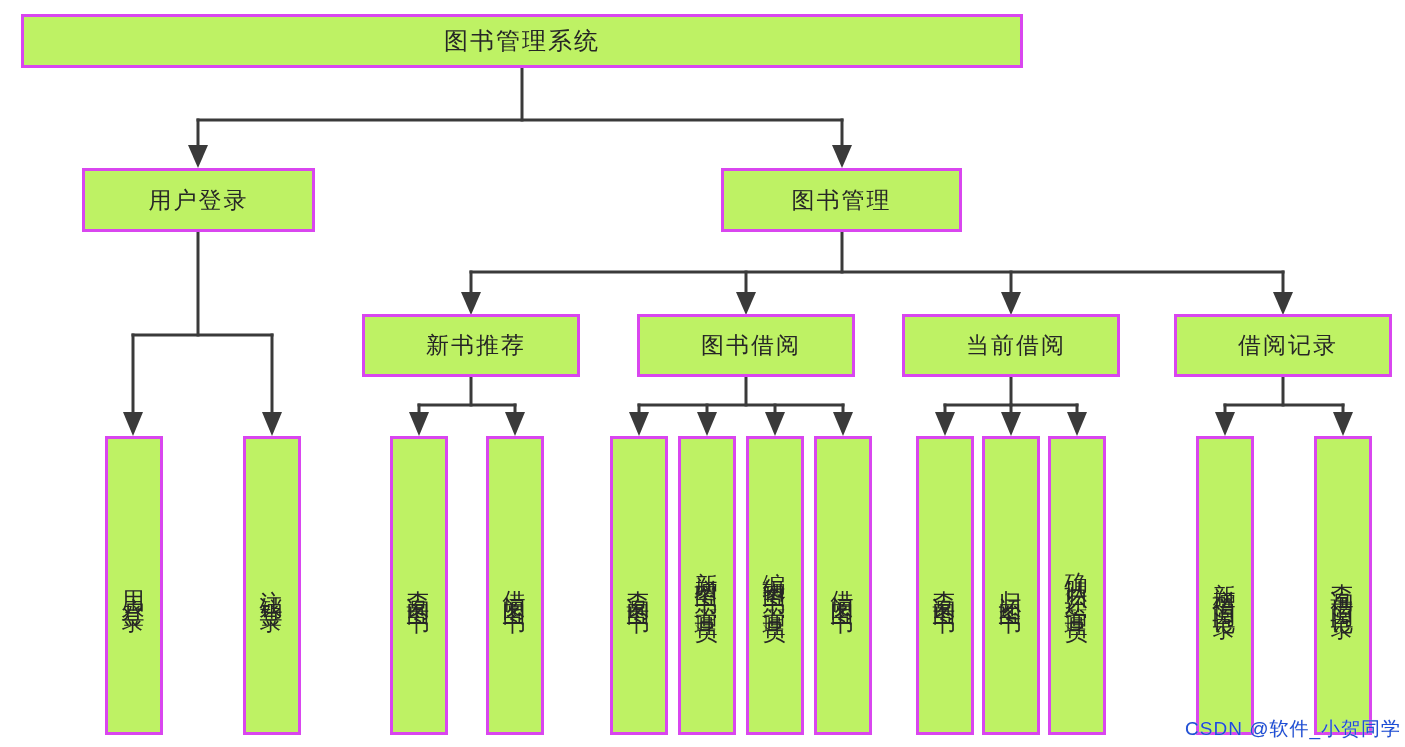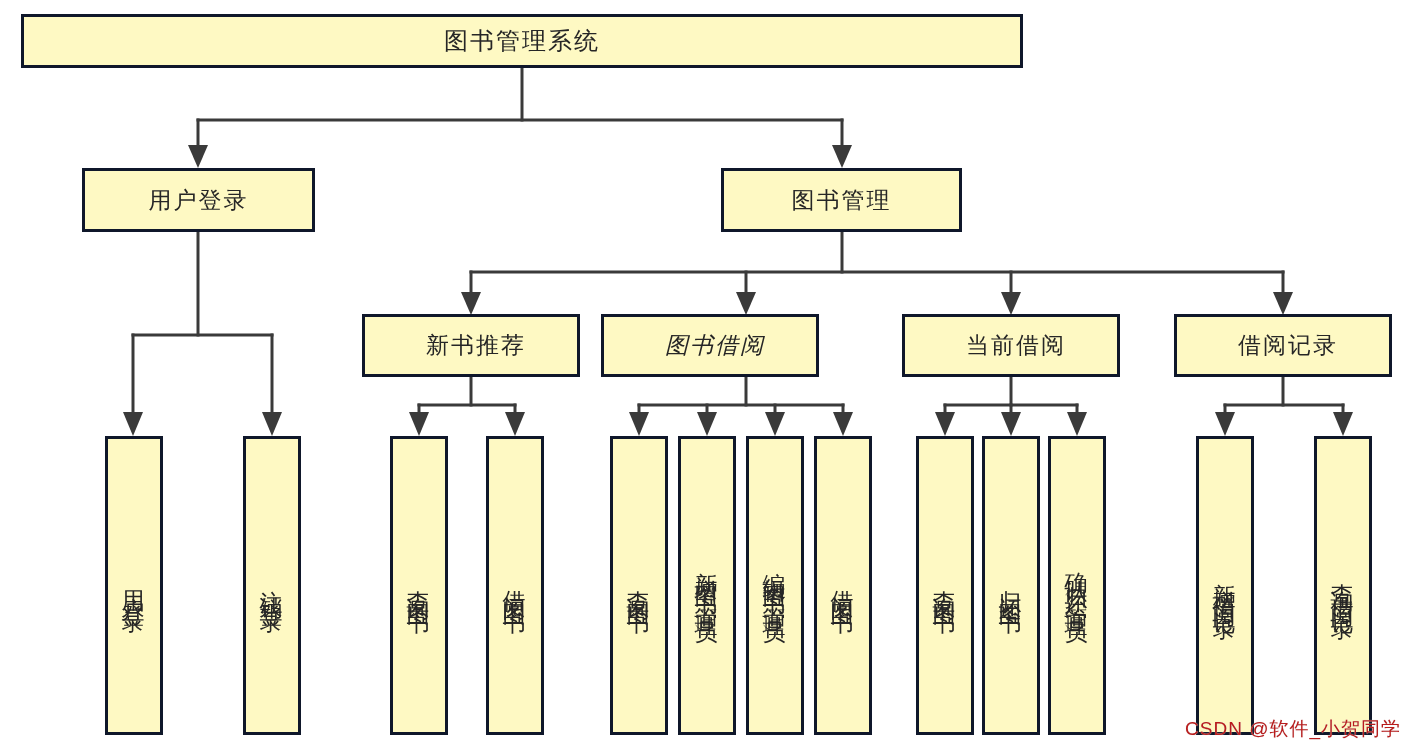--- a/index.html
+++ b/index.html
@@ -11,61 +11,61 @@
     font-family: "Liberation Sans", sans-serif;
     overflow: hidden;
   }
   svg.connectors {
     position: absolute;
     left: 0; top: 0;
     width: 1405px; height: 747px;
   }
   .node {
     position: absolute;
-    background: #fef9c3;
-    border: 3px solid #0f172a;
+    background: #bef264;
+    border: 3px solid #d946ef;
     box-sizing: border-box;
     display: flex;
     align-items: center;
     justify-content: center;
     color: #262626;
   }
   .node .lbl {
     font-size: 23px;
     letter-spacing: 2px;
     white-space: nowrap;
   }
   .root  { left: 21px;  top: 14px;  width: 1002px; height: 54px; }
   .root .lbl { font-size: 24px; }
   .lv2a  { left: 82px;  top: 168px; width: 233px;  height: 64px; }
   .lv2b  { left: 721px; top: 168px; width: 241px;  height: 64px; text-align: center; }
   .lv3   { top: 314px; height: 63px; width: 218px; padding-left: 10px; }
   .lv3a  { left: 362px;  }
-  .lv3b  { left: 601px; font-style: italic;  }
+  .lv3b  { left: 637px;  }
   .lv3c  { left: 902px;  }
   .lv3d  { left: 1174px; }
   .leaf  { top: 436px; height: 299px; width: 58px; }
   .leaf .lbl {
     writing-mode: vertical-rl;
     text-orientation: mixed;
     font-size: 23px;
     letter-spacing: 7px;
     white-space: nowrap;
   }
   .la1 { left: 105px; }  .la2 { left: 243px; }
   .lb1 { left: 390px; }  .lb2 { left: 486px; }
   .lc1 { left: 610px; }  .lc2 { left: 678px; }  .lc3 { left: 746px; }  .lc4 { left: 814px; }
   .ld1 { left: 916px; }  .ld2 { left: 982px; }  .ld3 { left: 1048px; }
   .le1 { left: 1196px; } .le2 { left: 1314px; }
   .watermark {
     position: absolute;
     right: 4px;
     top: 716px;
     font-size: 19px;
-    color: #b91c1c;
+    color: #1d4ed8;
     letter-spacing: 1px;
     z-index: 5;
     text-shadow: 0 0 1px #d9d9d9;
     white-space: nowrap;
   }
 </style>
 </head>
 <body>
 
 <div class="canvas">

